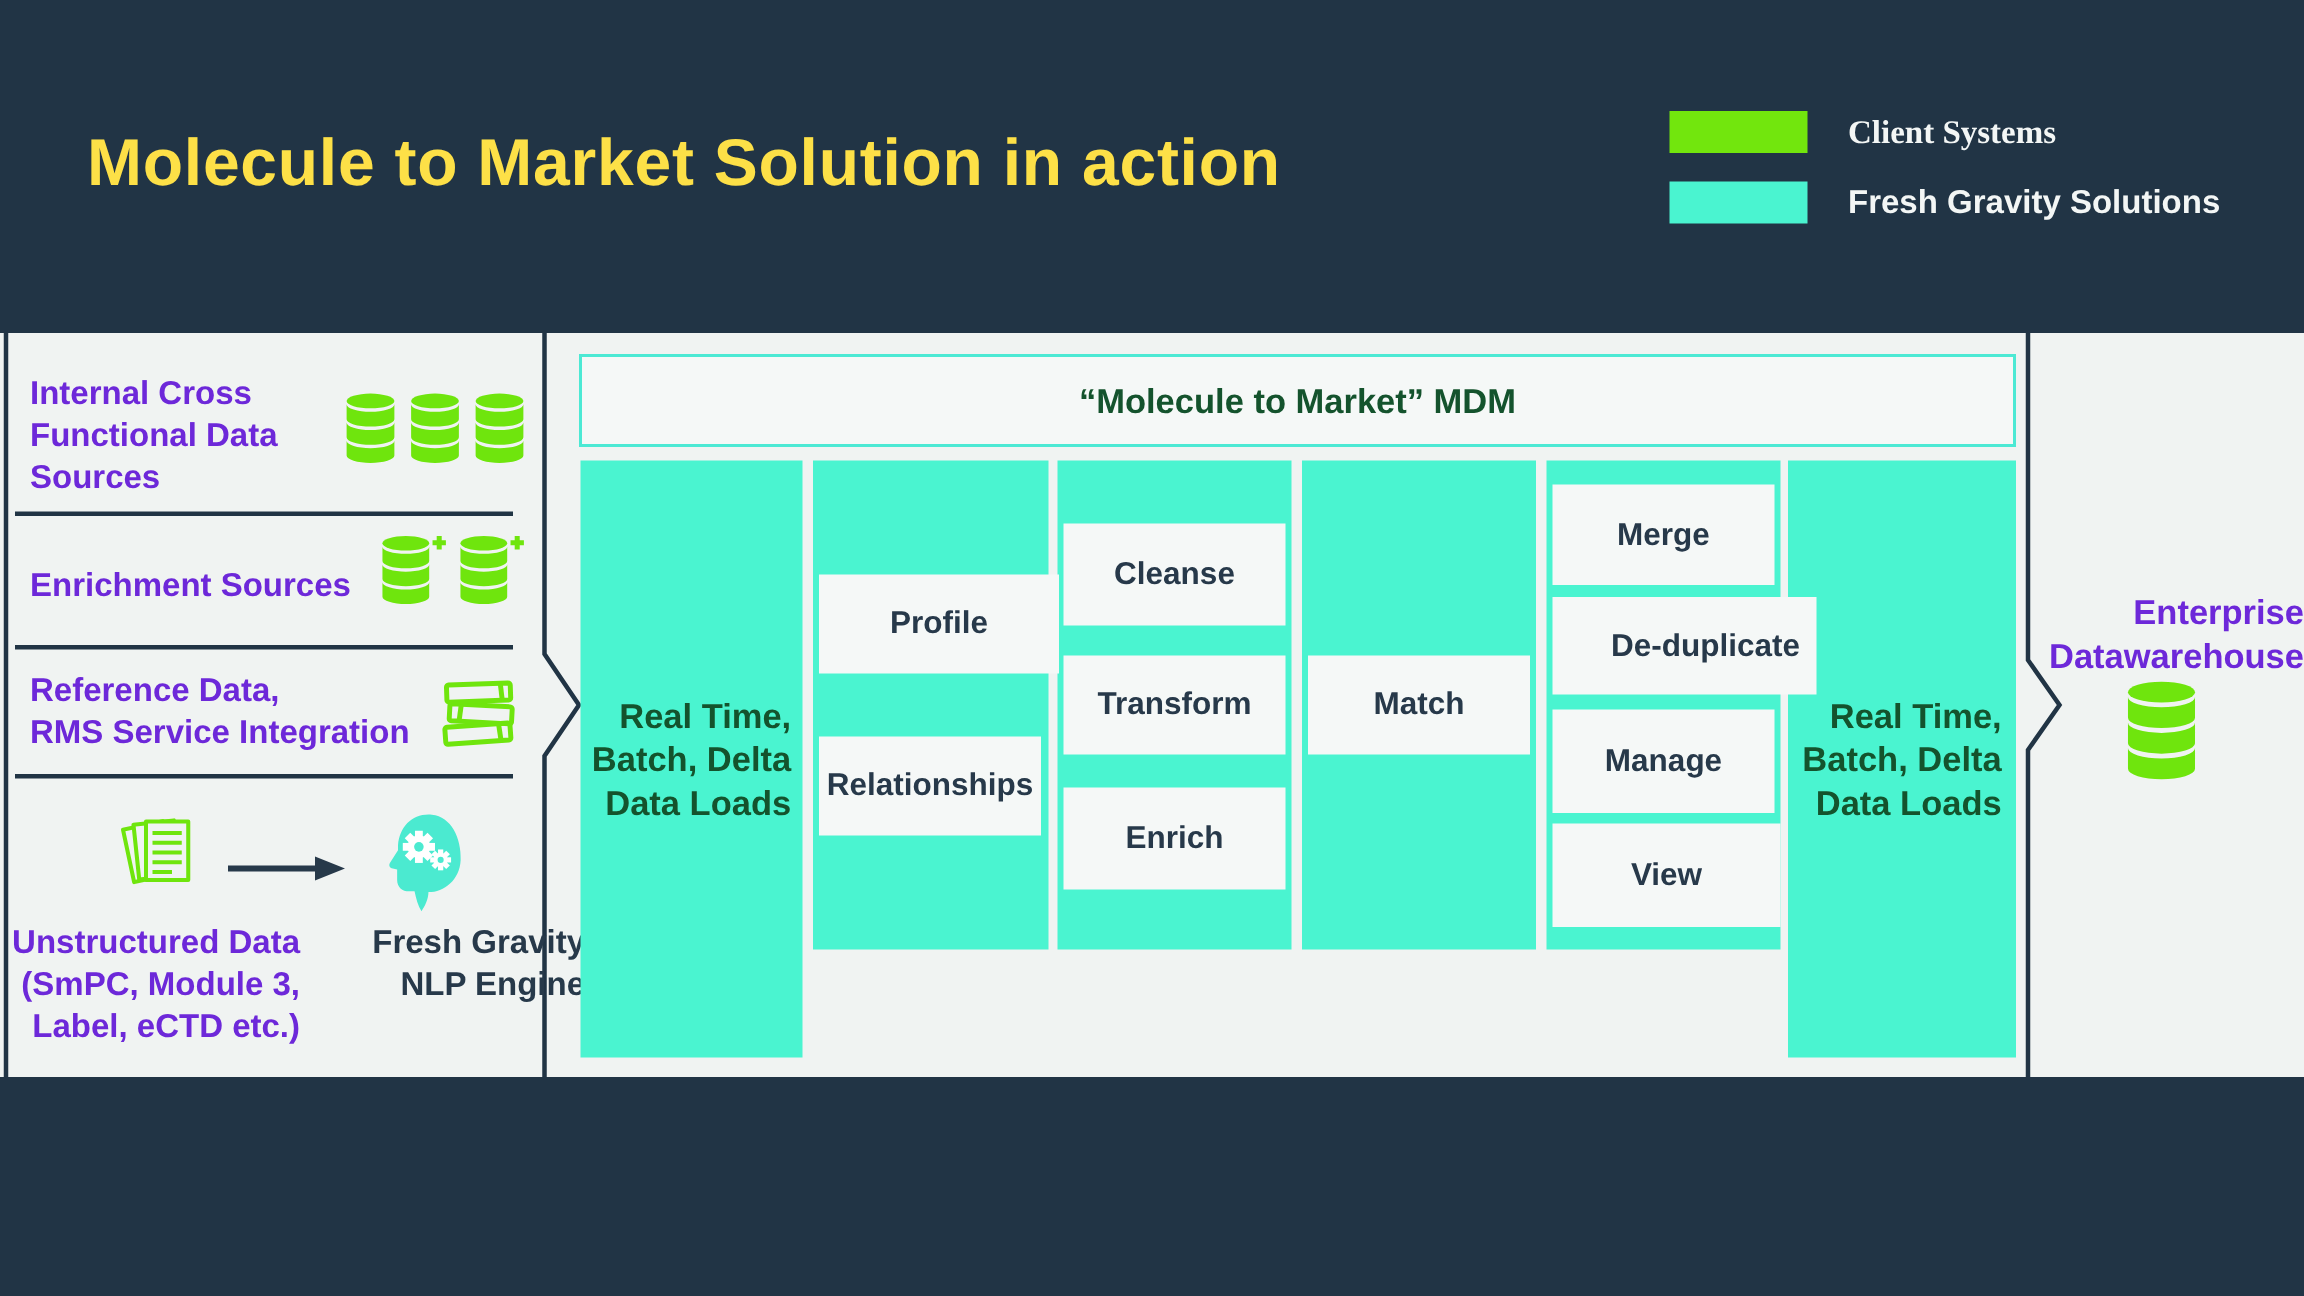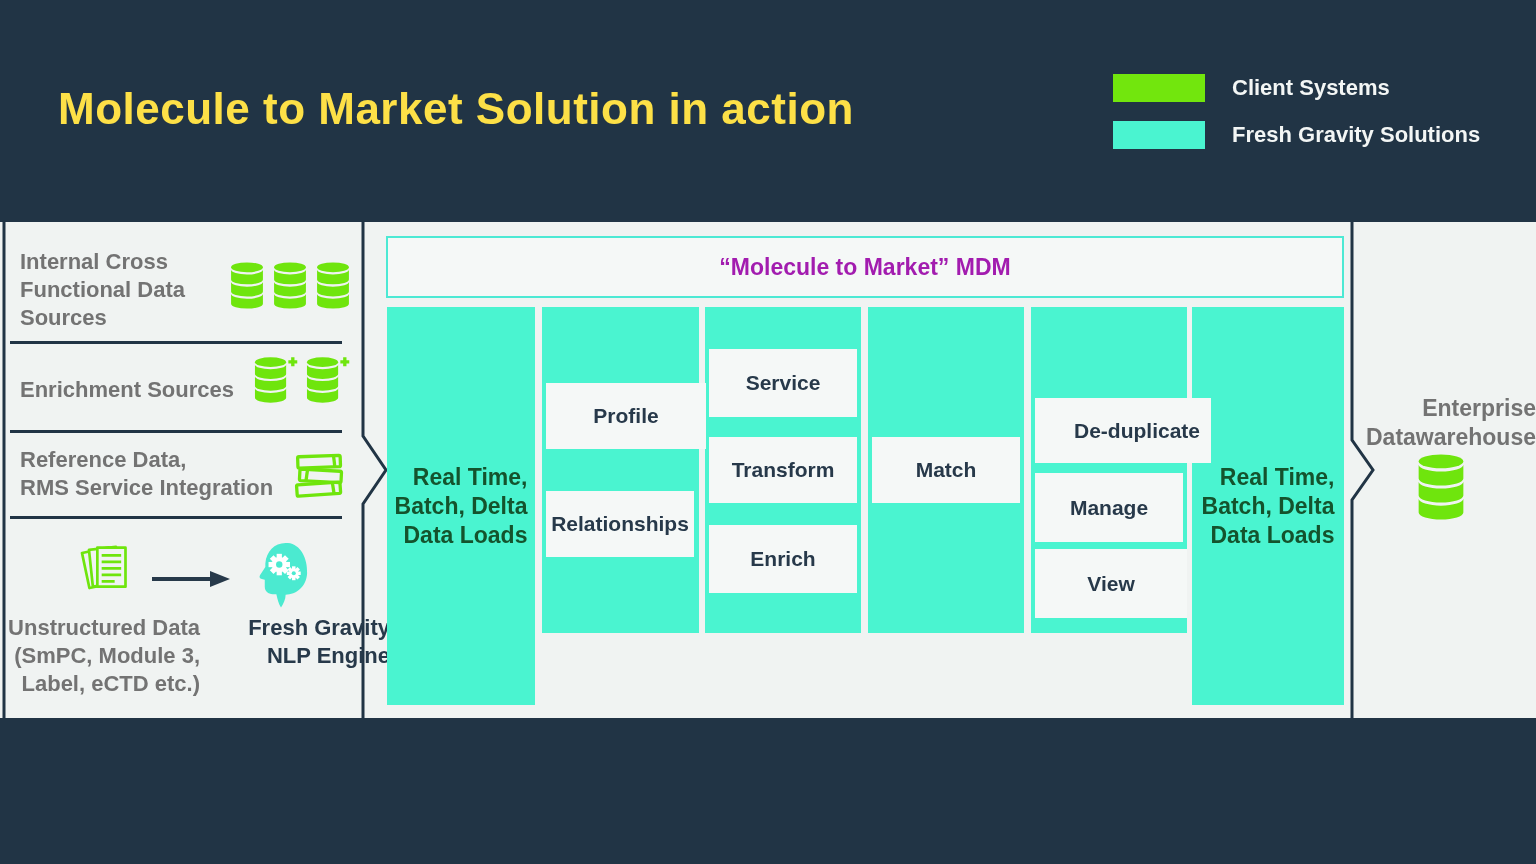--- a/index.html
+++ b/index.html
@@ -8,33 +8,33 @@
   .abs{position:absolute;}
   
   .slide-title{position:absolute;left:58px;top:84px;font-size:44px;color:#fde047;letter-spacing:.5px;}
   .legend-swatch{position:absolute;width:92px;height:28px;}
   .sw-green{background:#72e60d;}
   .sw-teal{background:#4af4d0;}
   .legend-label{position:absolute;color:#f3f6f5;font-size:22px;line-height:28px;}
   
   .band{position:absolute;left:0;top:222px;width:1536px;height:496px;background:#f0f3f2;}
   .bottomband{position:absolute;left:0;top:718px;width:1536px;height:146px;background:#213445;}
-  .green-text{color:#737373;}
+  .green-text{color:#6d28d9;}
   .navy-text{color:#27394a;margin-left:32px;}
   .label{font-size:22px;line-height:28px;}
   .ml{white-space:pre-line;}
   .ctr{text-align:right;}
   .divider{position:absolute;left:10px;width:332px;height:3px;background:#213445;}
   .teal-block{position:absolute;background:#4af4d0;}
   .pipeline{display:flex;align-items:center;justify-content:center;color:#14532d;
             font-size:23px;line-height:29px;text-align:right;white-space:pre-line;}
   .white-box{position:absolute;background:#f5f8f7;display:flex;align-items:center;justify-content:center;
              color:#27394a;font-size:21px;text-align:center;}
   .mdm-header{position:absolute;background:#f5f8f7;border:2px solid #4ce9d4;box-sizing:border-box;
-              display:flex;align-items:center;justify-content:center;color:#a21caf;font-size:23px;}
+              display:flex;align-items:center;justify-content:center;color:#14532d;font-size:23px;}
   .gov-bar{display:flex;align-items:center;justify-content:center;color:#ffffff;font-size:22px;}
   .green-icon{color:#6fe50d;}
   svg{display:block;}
 </style>
 </head>
 <body>
 
 <svg width="0" height="0" style="position:absolute">
   <defs>
     <symbol id="icon-db" viewBox="0 0 100 124">
@@ -97,21 +97,21 @@
     </symbol>
   </defs>
 </svg>
 
 <div class="stage">
 
   <div class="slide-title">Molecule to Market Solution in action</div>
 
   <div>
     <div class="legend-swatch sw-green" style="left:1113px;top:74px;"></div>
-    <div class="legend-label" style="left:1232px;top:74px;">Client Systems</div>
+    <div class="legend-label" style="left:1232px;top:74px;font-family:Liberation Serif, serif;">Client Systems</div>
     <div class="legend-swatch sw-teal" style="left:1113px;top:121px;"></div>
     <div class="legend-label" style="left:1232px;top:121px;">Fresh Gravity Solutions</div>
   </div>
 
   <div class="band">
 
     <svg class="abs" style="left:0;top:0;" width="1536" height="496" viewBox="0 0 1536 496">
       <path d="M4 0 V496" stroke="#213445" stroke-width="3" fill="none"></path>
       <path d="M363 0 V214 L386 248 L363 282 V496" stroke="#213445" stroke-width="3" fill="none"></path>
       <path d="M1352 0 V218 L1373 248 L1352 278 V496" stroke="#213445" stroke-width="3" fill="none"></path>
@@ -186,26 +186,27 @@
     <div class="teal-block" style="left:868px;top:85px;width:156px;height:326px;"></div>
     <div class="teal-block" style="left:1031px;top:85px;width:156px;height:326px;"></div>
 
     <div class="teal-block pipeline" style="left:1192px;top:85px;width:152px;height:398px;">Real Time,
 Batch, Delta
 Data Loads</div>
 
     <div class="white-box" style="left:546px;top:161px;width:160px;height:66px;">Profile</div>
     <div class="white-box" style="left:546px;top:269px;width:148px;height:66px;">Relationships</div>
 
-    <div class="white-box" style="left:709px;top:127px;width:148px;height:68px;">Service</div>
+    <div class="white-box" style="left:709px;top:127px;width:148px;height:68px;">Cleanse</div>
     <div class="white-box" style="left:709px;top:215px;width:148px;height:66px;">Transform</div>
     <div class="white-box" style="left:709px;top:303px;width:148px;height:68px;">Enrich</div>
 
     <div class="white-box" style="left:872px;top:215px;width:148px;height:66px;">Match</div>
 
+    <div class="white-box" style="left:1035px;top:101px;width:148px;height:67px;">Merge</div>
     <div class="white-box" style="left:1035px;top:176px;width:148px;height:65px;padding-left:28px;">De-duplicate</div>
     <div class="white-box" style="left:1035px;top:251px;width:148px;height:69px;">Manage</div>
     <div class="white-box" style="left:1035px;top:327px;width:152px;height:69px;">View</div>
 
 
     <div class="abs green-text ml ctr" style="left:1356px;top:172px;width:180px;font-size:23px;line-height:29px;">Enterprise
 Datawarehouse</div>
     <div class="abs green-icon" style="left:1414px;top:232px;">
       <svg width="54" height="66" fill="currentColor" viewBox="0 0 100 124">
           <use href="#icon-db"></use>

